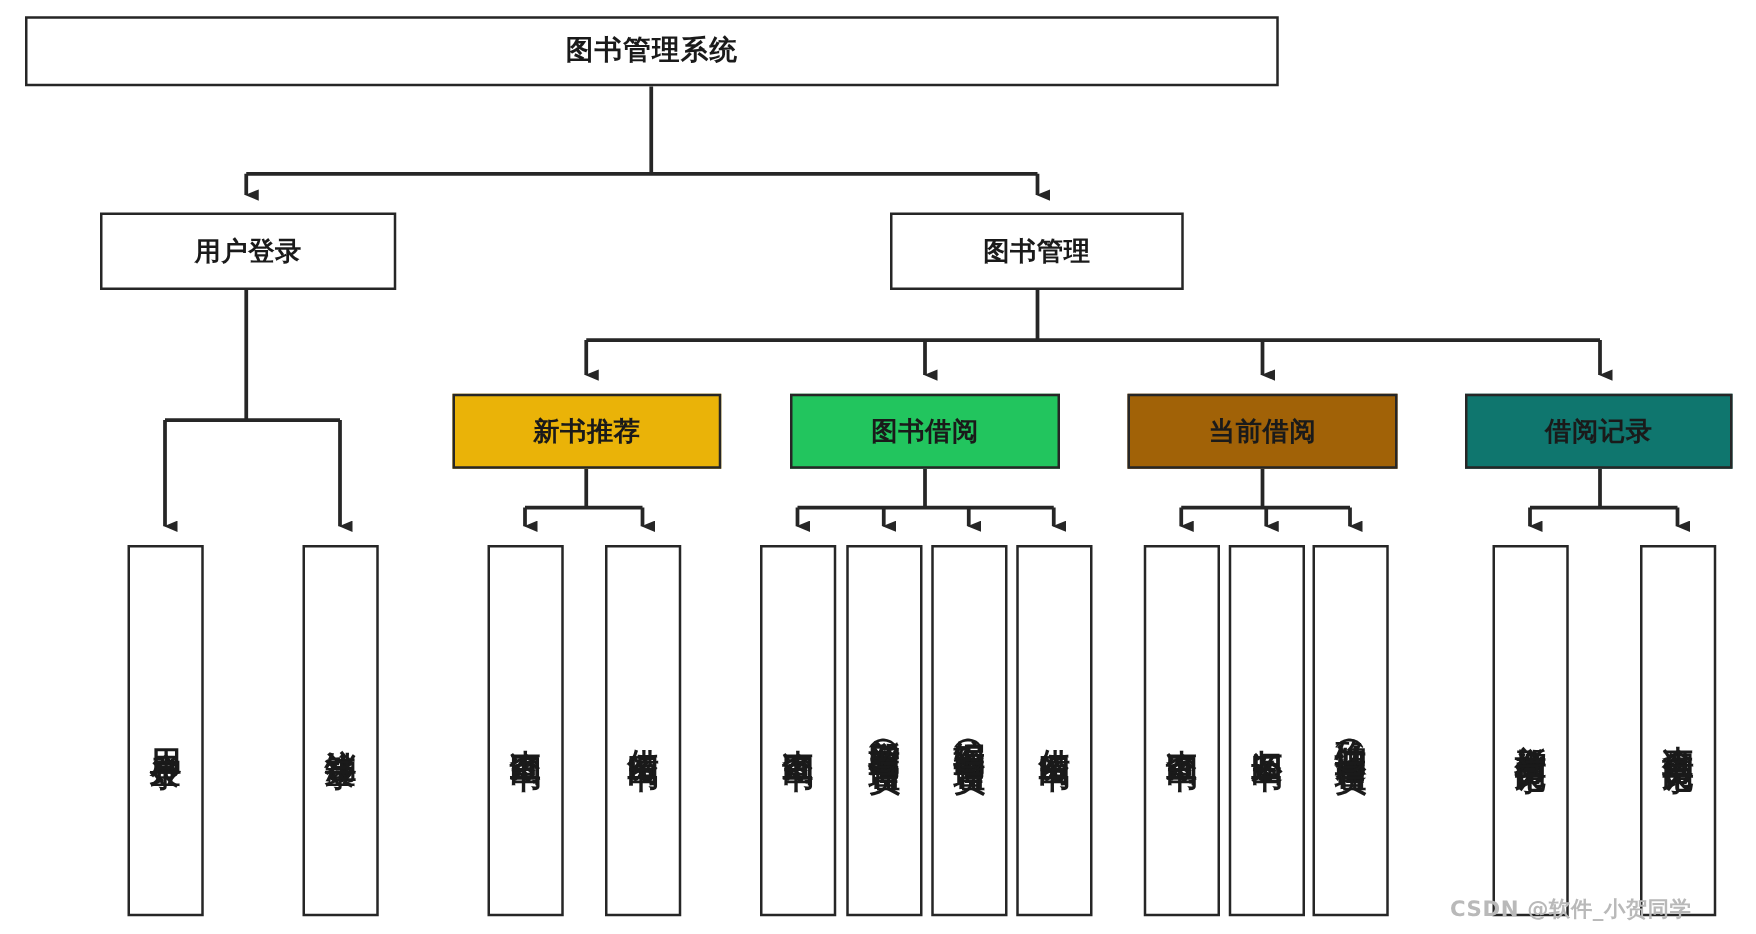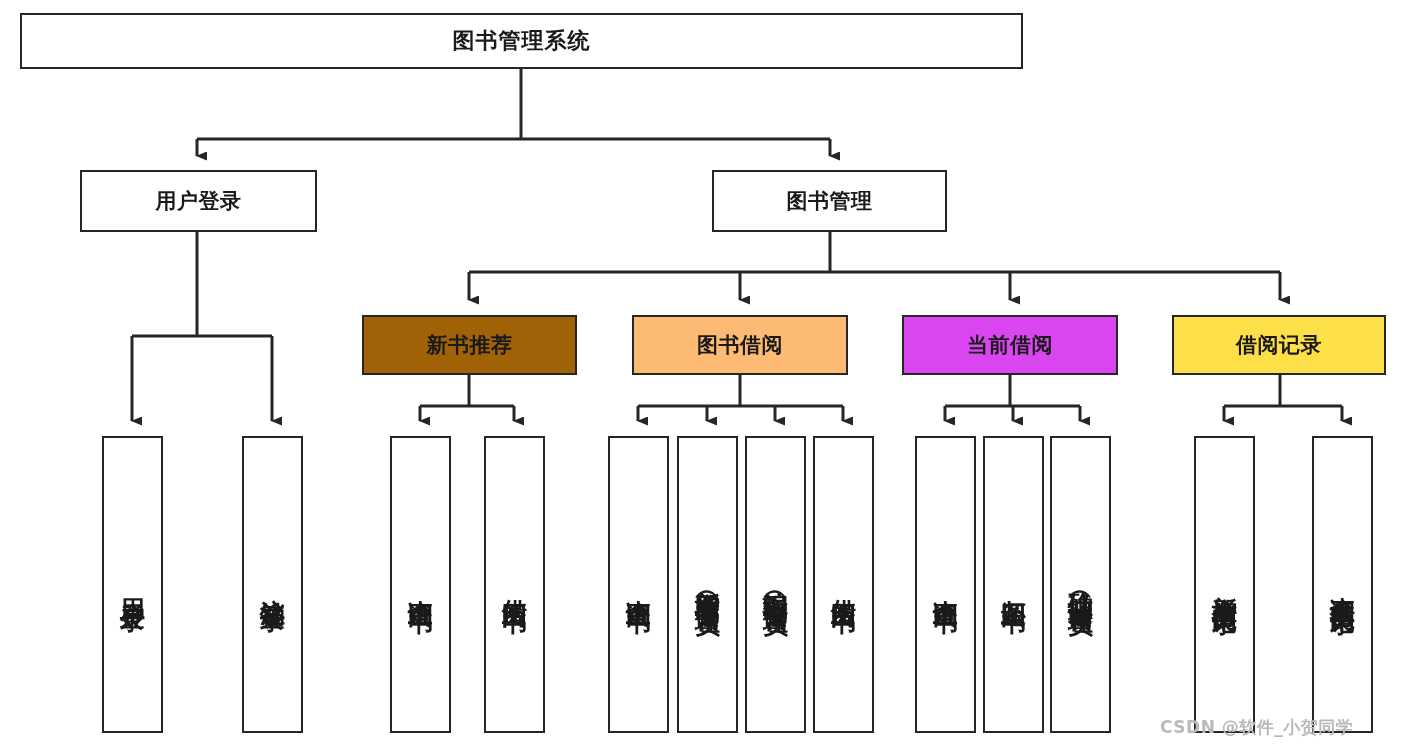--- a/index.html
+++ b/index.html
@@ -129,30 +129,30 @@
     <span class="lbl">图书管理系统</span>
   </div>
 
   <div class="node horiz" style="left: 80px; top: 170px; width: 237px; height: 62px; border-color: rgb(38, 38, 38); background: rgb(255, 255, 255);">
     <span class="lbl">用户登录</span>
   </div>
   <div class="node horiz" style="left: 712px; top: 170px; width: 235px; height: 62px; border-color: rgb(38, 38, 38); background: rgb(255, 255, 255);">
     <span class="lbl">图书管理</span>
   </div>
 
-  <div class="node horiz" style="left: 362px; top: 315px; width: 215px; height: 60px; border-color: rgb(38, 38, 38); background: #a16207;">
+  <div class="node horiz" style="left: 362px; top: 315px; width: 215px; height: 60px; border-color: rgb(38, 38, 38); background: #eab308;">
     <span class="lbl">新书推荐</span>
   </div>
-  <div class="node horiz" style="left: 632px; top: 315px; width: 216px; height: 60px; border-color: rgb(38, 38, 38); background: #fdba74;">
+  <div class="node horiz" style="left: 632px; top: 315px; width: 216px; height: 60px; border-color: rgb(38, 38, 38); background: #22c55e;">
     <span class="lbl">图书借阅</span>
   </div>
-  <div class="node horiz" style="left: 902px; top: 315px; width: 216px; height: 60px; border-color: rgb(38, 38, 38); background: #d946ef;">
+  <div class="node horiz" style="left: 902px; top: 315px; width: 216px; height: 60px; border-color: rgb(38, 38, 38); background: #a16207;">
     <span class="lbl">当前借阅</span>
   </div>
-  <div class="node horiz" style="left: 1172px; top: 315px; width: 214px; height: 60px; border-color: rgb(38, 38, 38); background: #fde047;">
+  <div class="node horiz" style="left: 1172px; top: 315px; width: 214px; height: 60px; border-color: rgb(38, 38, 38); background: #0f766e;">
     <span class="lbl">借阅记录</span>
   </div>
 
   <div class="node vert" style="left: 102px; top: 436px; width: 61px; height: 297px; border-color: rgb(38, 38, 38); background: rgb(255, 255, 255);">
     <span class="lbl">用户登录</span>
   </div>
   <div class="node vert" style="left: 242px; top: 436px; width: 61px; height: 297px; border-color: rgb(38, 38, 38); background: rgb(255, 255, 255);">
     <span class="lbl">注销登录</span>
   </div>
   <div class="node vert" style="left: 390px; top: 436px; width: 61px; height: 297px; border-color: rgb(38, 38, 38); background: rgb(255, 255, 255);">

